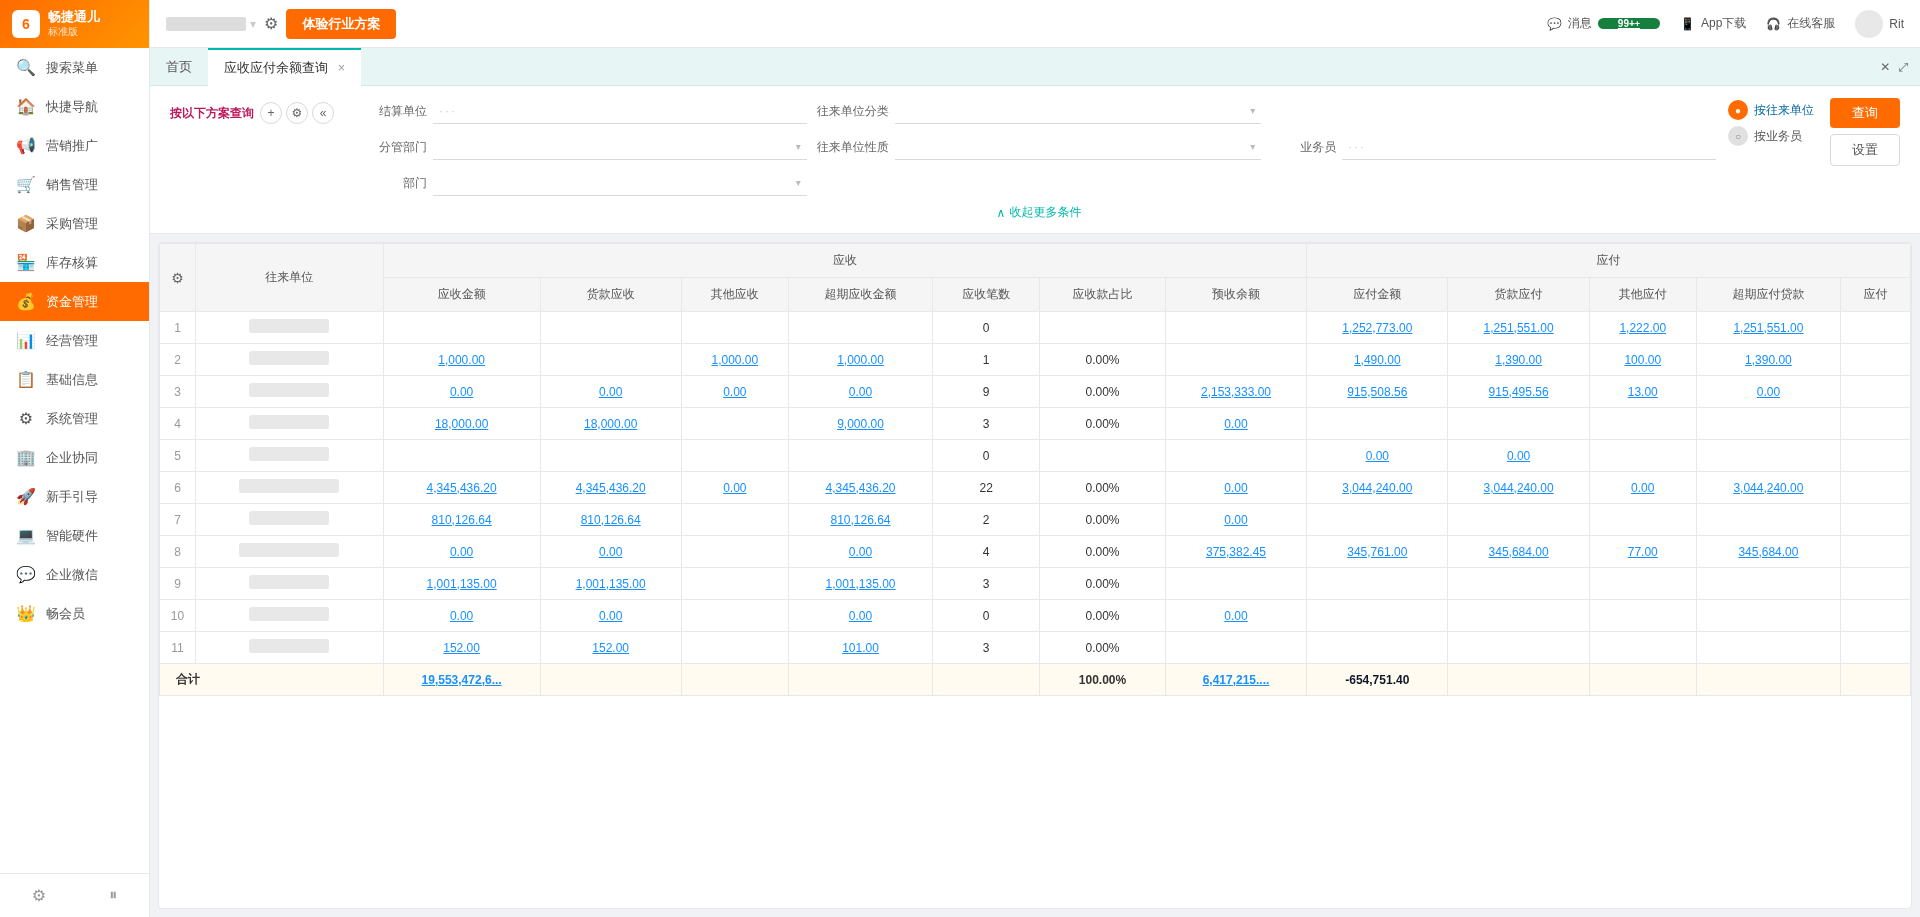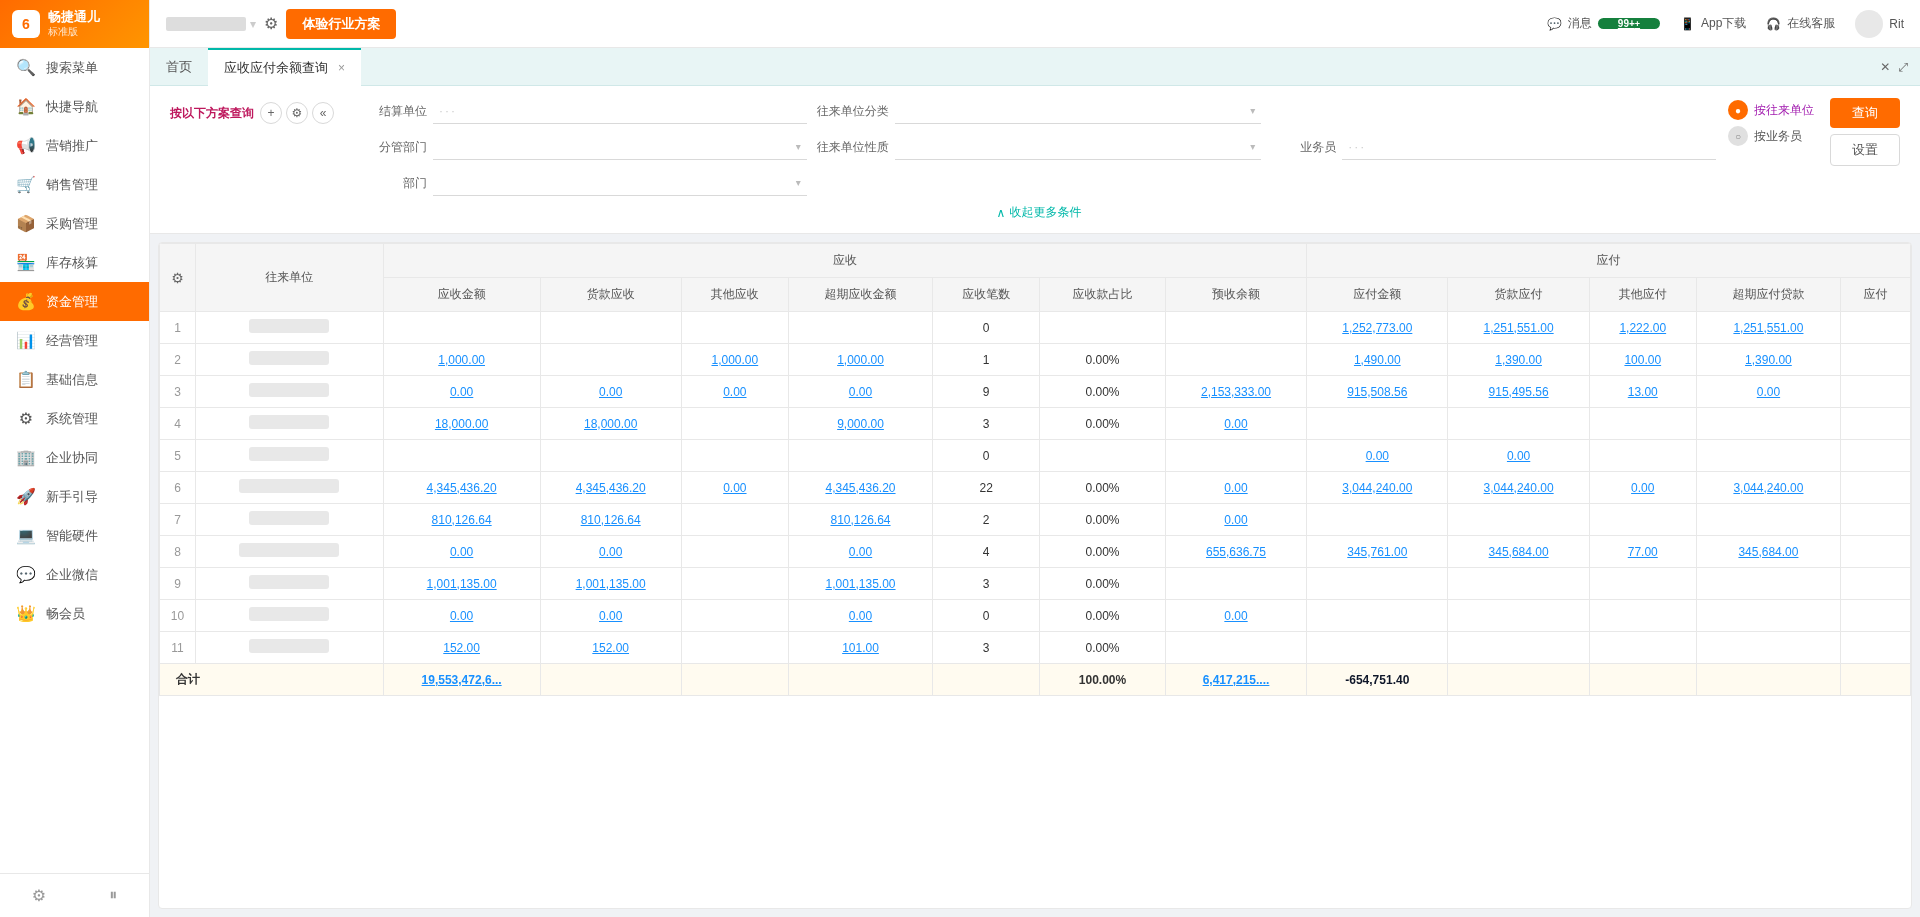--- a/index.html
+++ b/index.html
@@ -267,21 +267,21 @@
           <span style="color:#00b8a9;cursor:pointer;font-size:12px;display:inline-flex;align-items:center;gap:4px;">
             <span>∧</span>
             <span>收起更多条件</span>
           </span>
         </div>
       </div>
 
       <div style="display:flex;flex-direction:column;gap:6px;min-width:90px;padding-top:2px;">
         <div style="display:flex;align-items:center;gap:6px;cursor:pointer;">
           <div style="width:20px;height:20px;border-radius:50%;background:#ff6b00;display:flex;align-items:center;justify-content:center;color:#fff;font-size:10px;">●</div>
-          <span style="color:#a21caf;font-size:12px;text-align:right;">按往来单位</span>
+          <span style="color:#0369a1;font-size:12px;text-align:right;">按往来单位</span>
         </div>
         <div style="display:flex;align-items:center;gap:6px;cursor:pointer;">
           <div style="width:20px;height:20px;border-radius:50%;background:#e0e0e0;display:flex;align-items:center;justify-content:center;color:#888;font-size:10px;">○</div>
           <span style="color:#555;font-size:12px;">按业务员</span>
         </div>
       </div>
 
       <div style="display:flex;flex-direction:column;gap:6px;min-width:70px;">
         <button class="btn-query">查询</button>
         <button class="btn-setting">设置</button>
@@ -430,21 +430,21 @@
           </tr>
           <tr>
             <td class="td-index">8</td>
             <td><span class="td-blurred" style="width: 100px;"></span></td>
             <td class="link-val td-right">0.00</td>
             <td class="link-val td-right">0.00</td>
             <td>&nbsp;</td>
             <td class="link-val td-right">0.00</td>
             <td>4</td>
             <td>0.00%</td>
-            <td class="link-val td-right">655,636.75</td>
+            <td class="link-val td-right">375,382.45</td>
             <td class="link-val td-right">345,761.00</td>
             <td class="link-val td-right">345,684.00</td>
             <td class="link-val td-right">77.00</td>
             <td class="link-val td-right">345,684.00</td>
             <td>&nbsp;</td>
           </tr>
           <tr>
             <td class="td-index">9</td>
             <td><span class="td-blurred"></span></td>
             <td class="link-val td-right">1,001,135.00</td>

